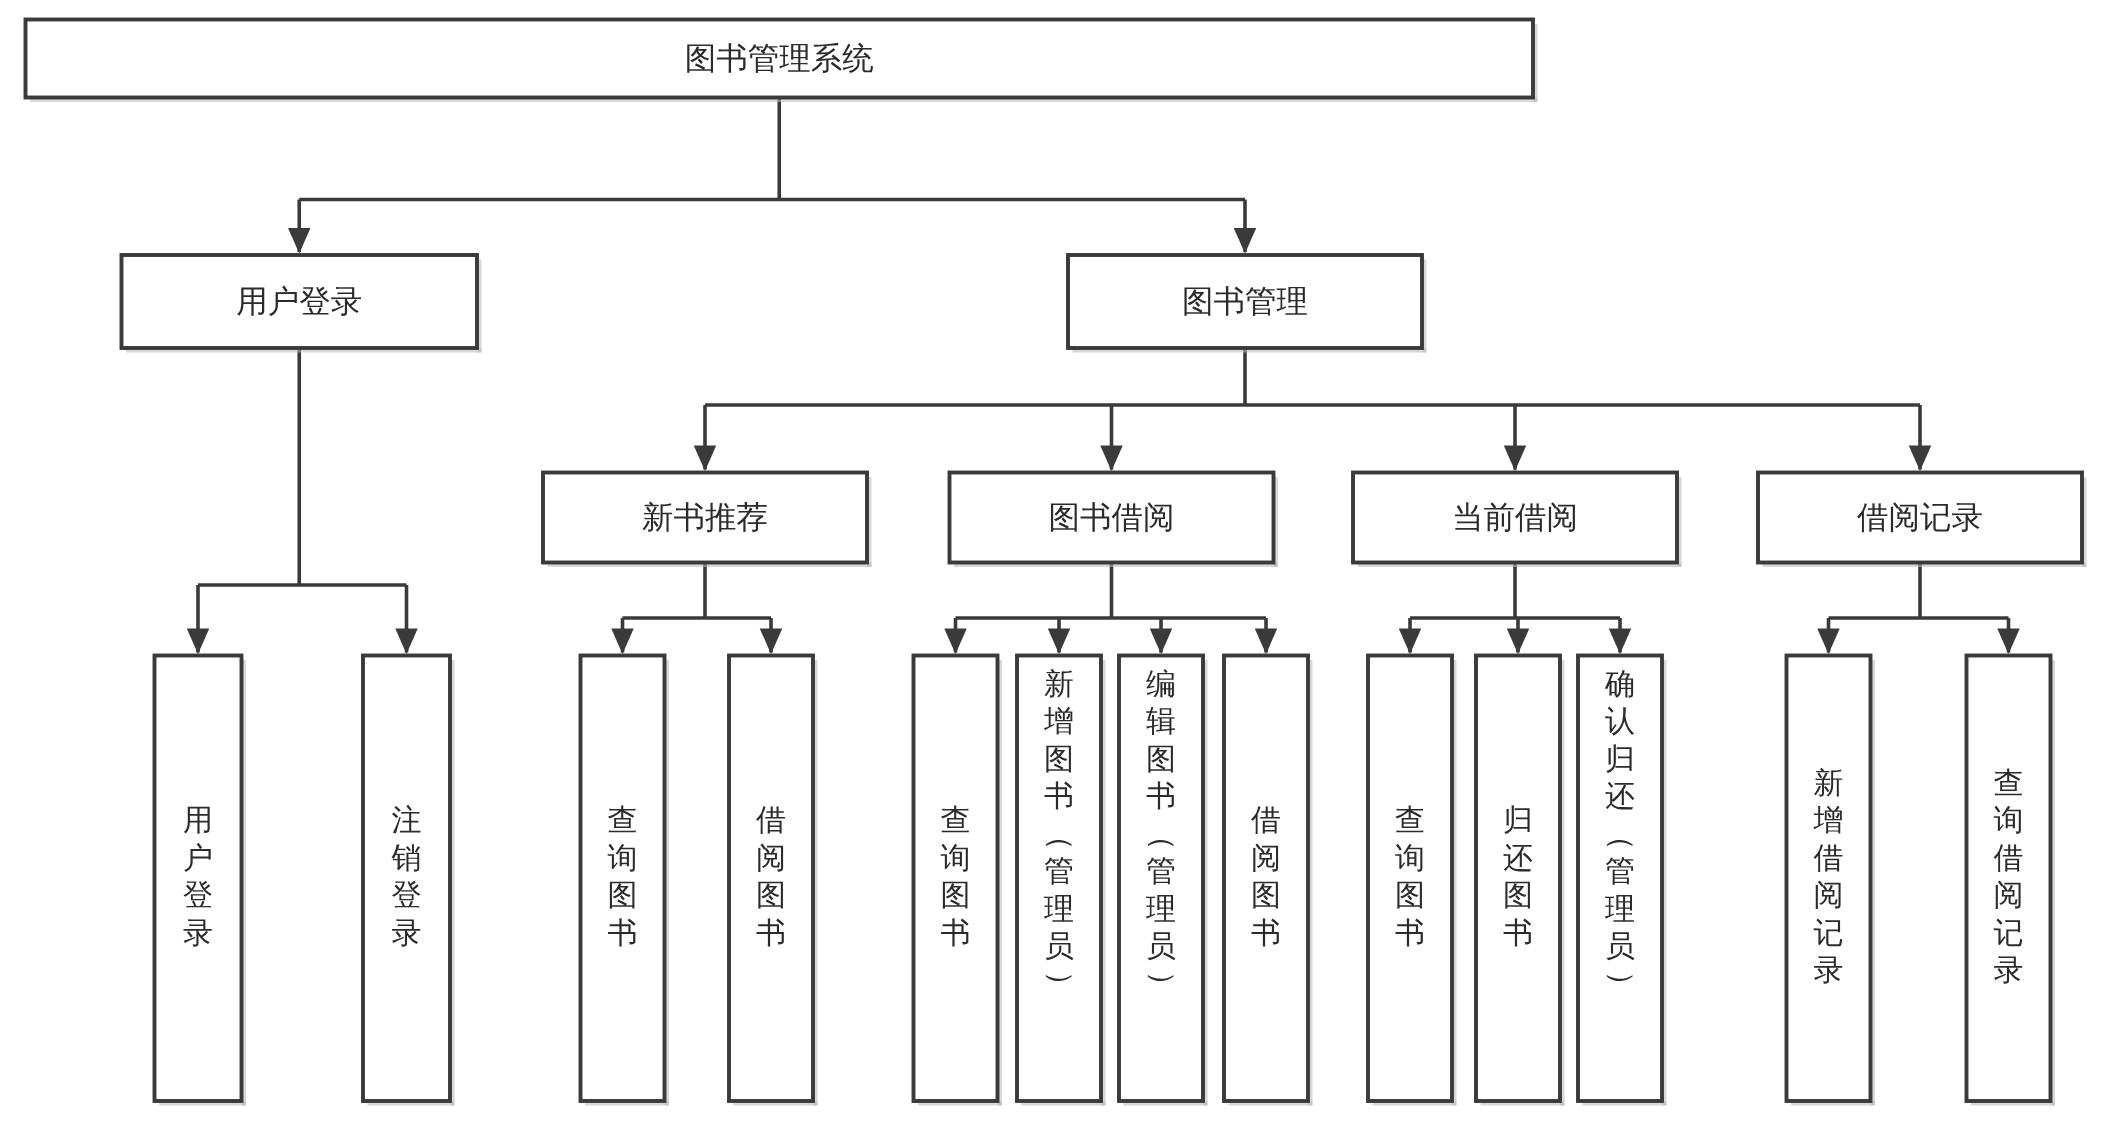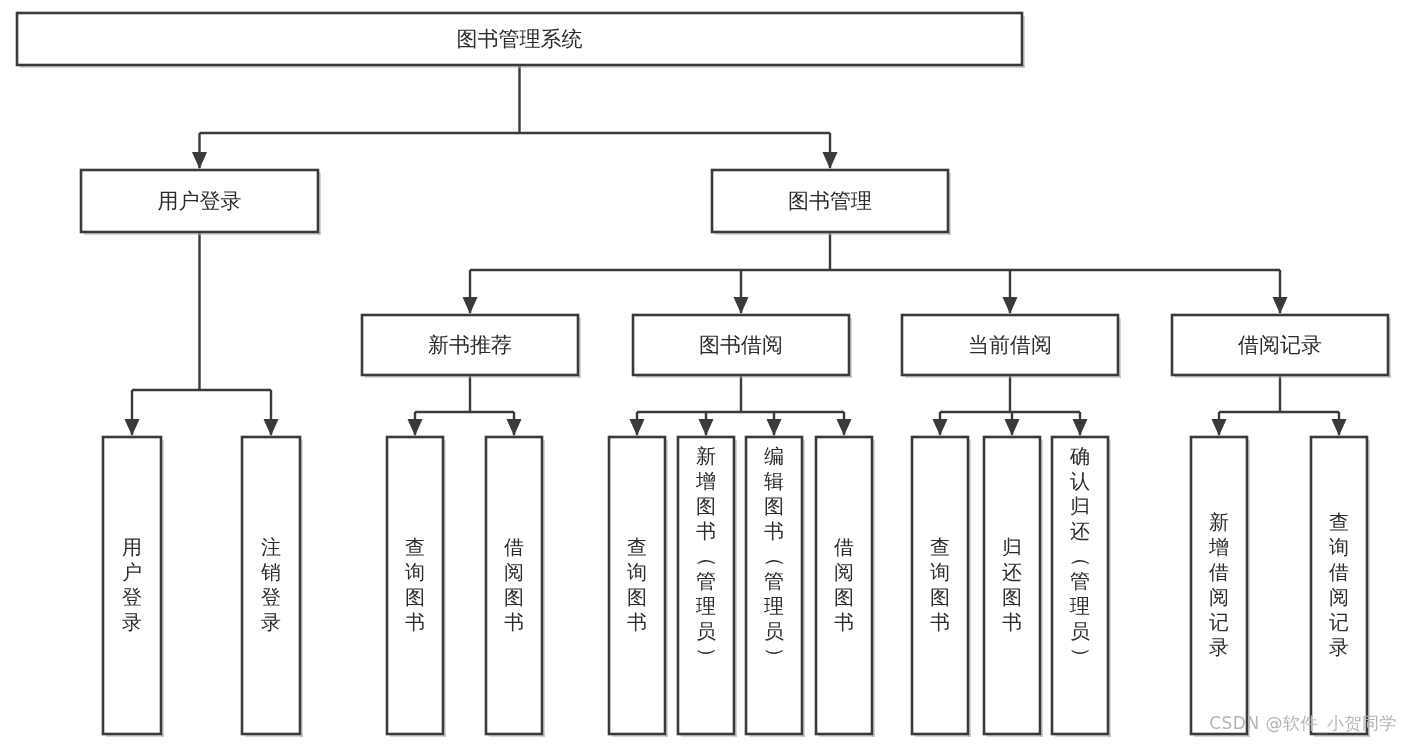--- a/index.html
+++ b/index.html
@@ -303,14 +303,13 @@
           <rect x="1311" y="437" width="56" height="297" class="box-rect"></rect>
           <text x="1339" y="523" class="v-label-char">查</text>
           <text x="1339" y="548" class="v-label-char">询</text>
           <text x="1339" y="573" class="v-label-char">借</text>
           <text x="1339" y="598" class="v-label-char">阅</text>
           <text x="1339" y="623" class="v-label-char">记</text>
           <text x="1339" y="648" class="v-label-char">录</text>
         </g>
       </g>
   </svg>
-  <div class="watermark">CSDN @软件_小贺同学</div>
 </div>
 
 </body></html>

